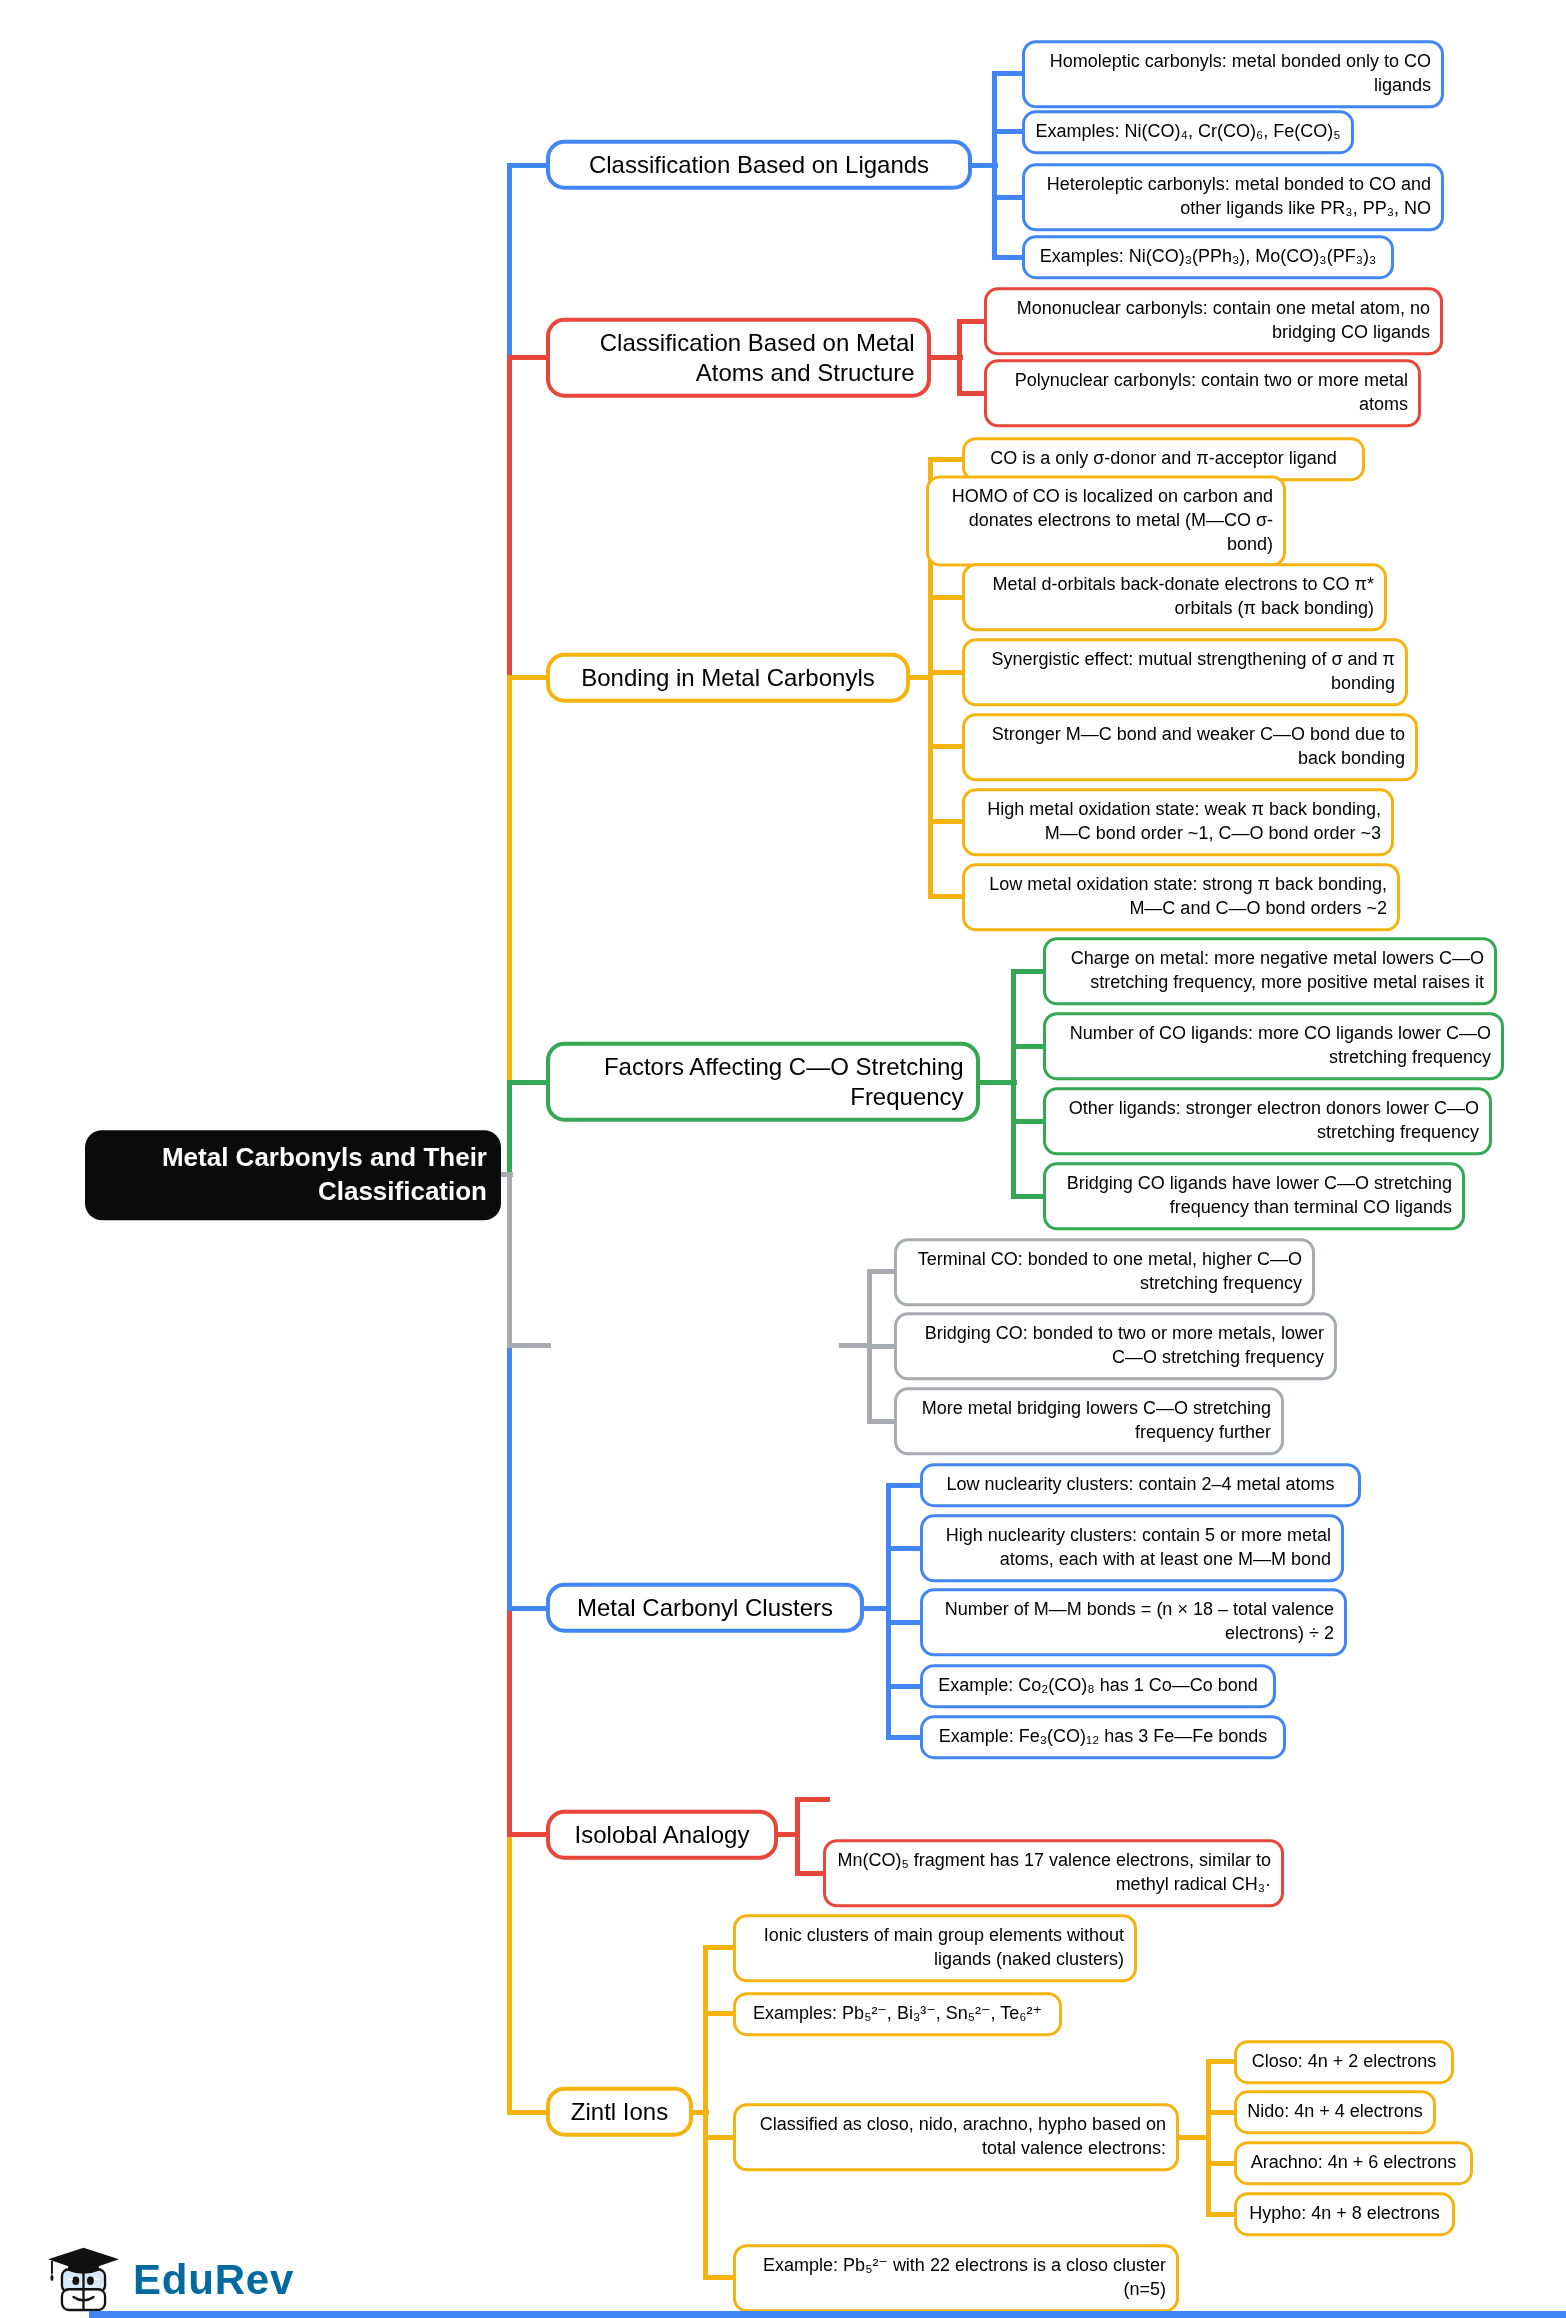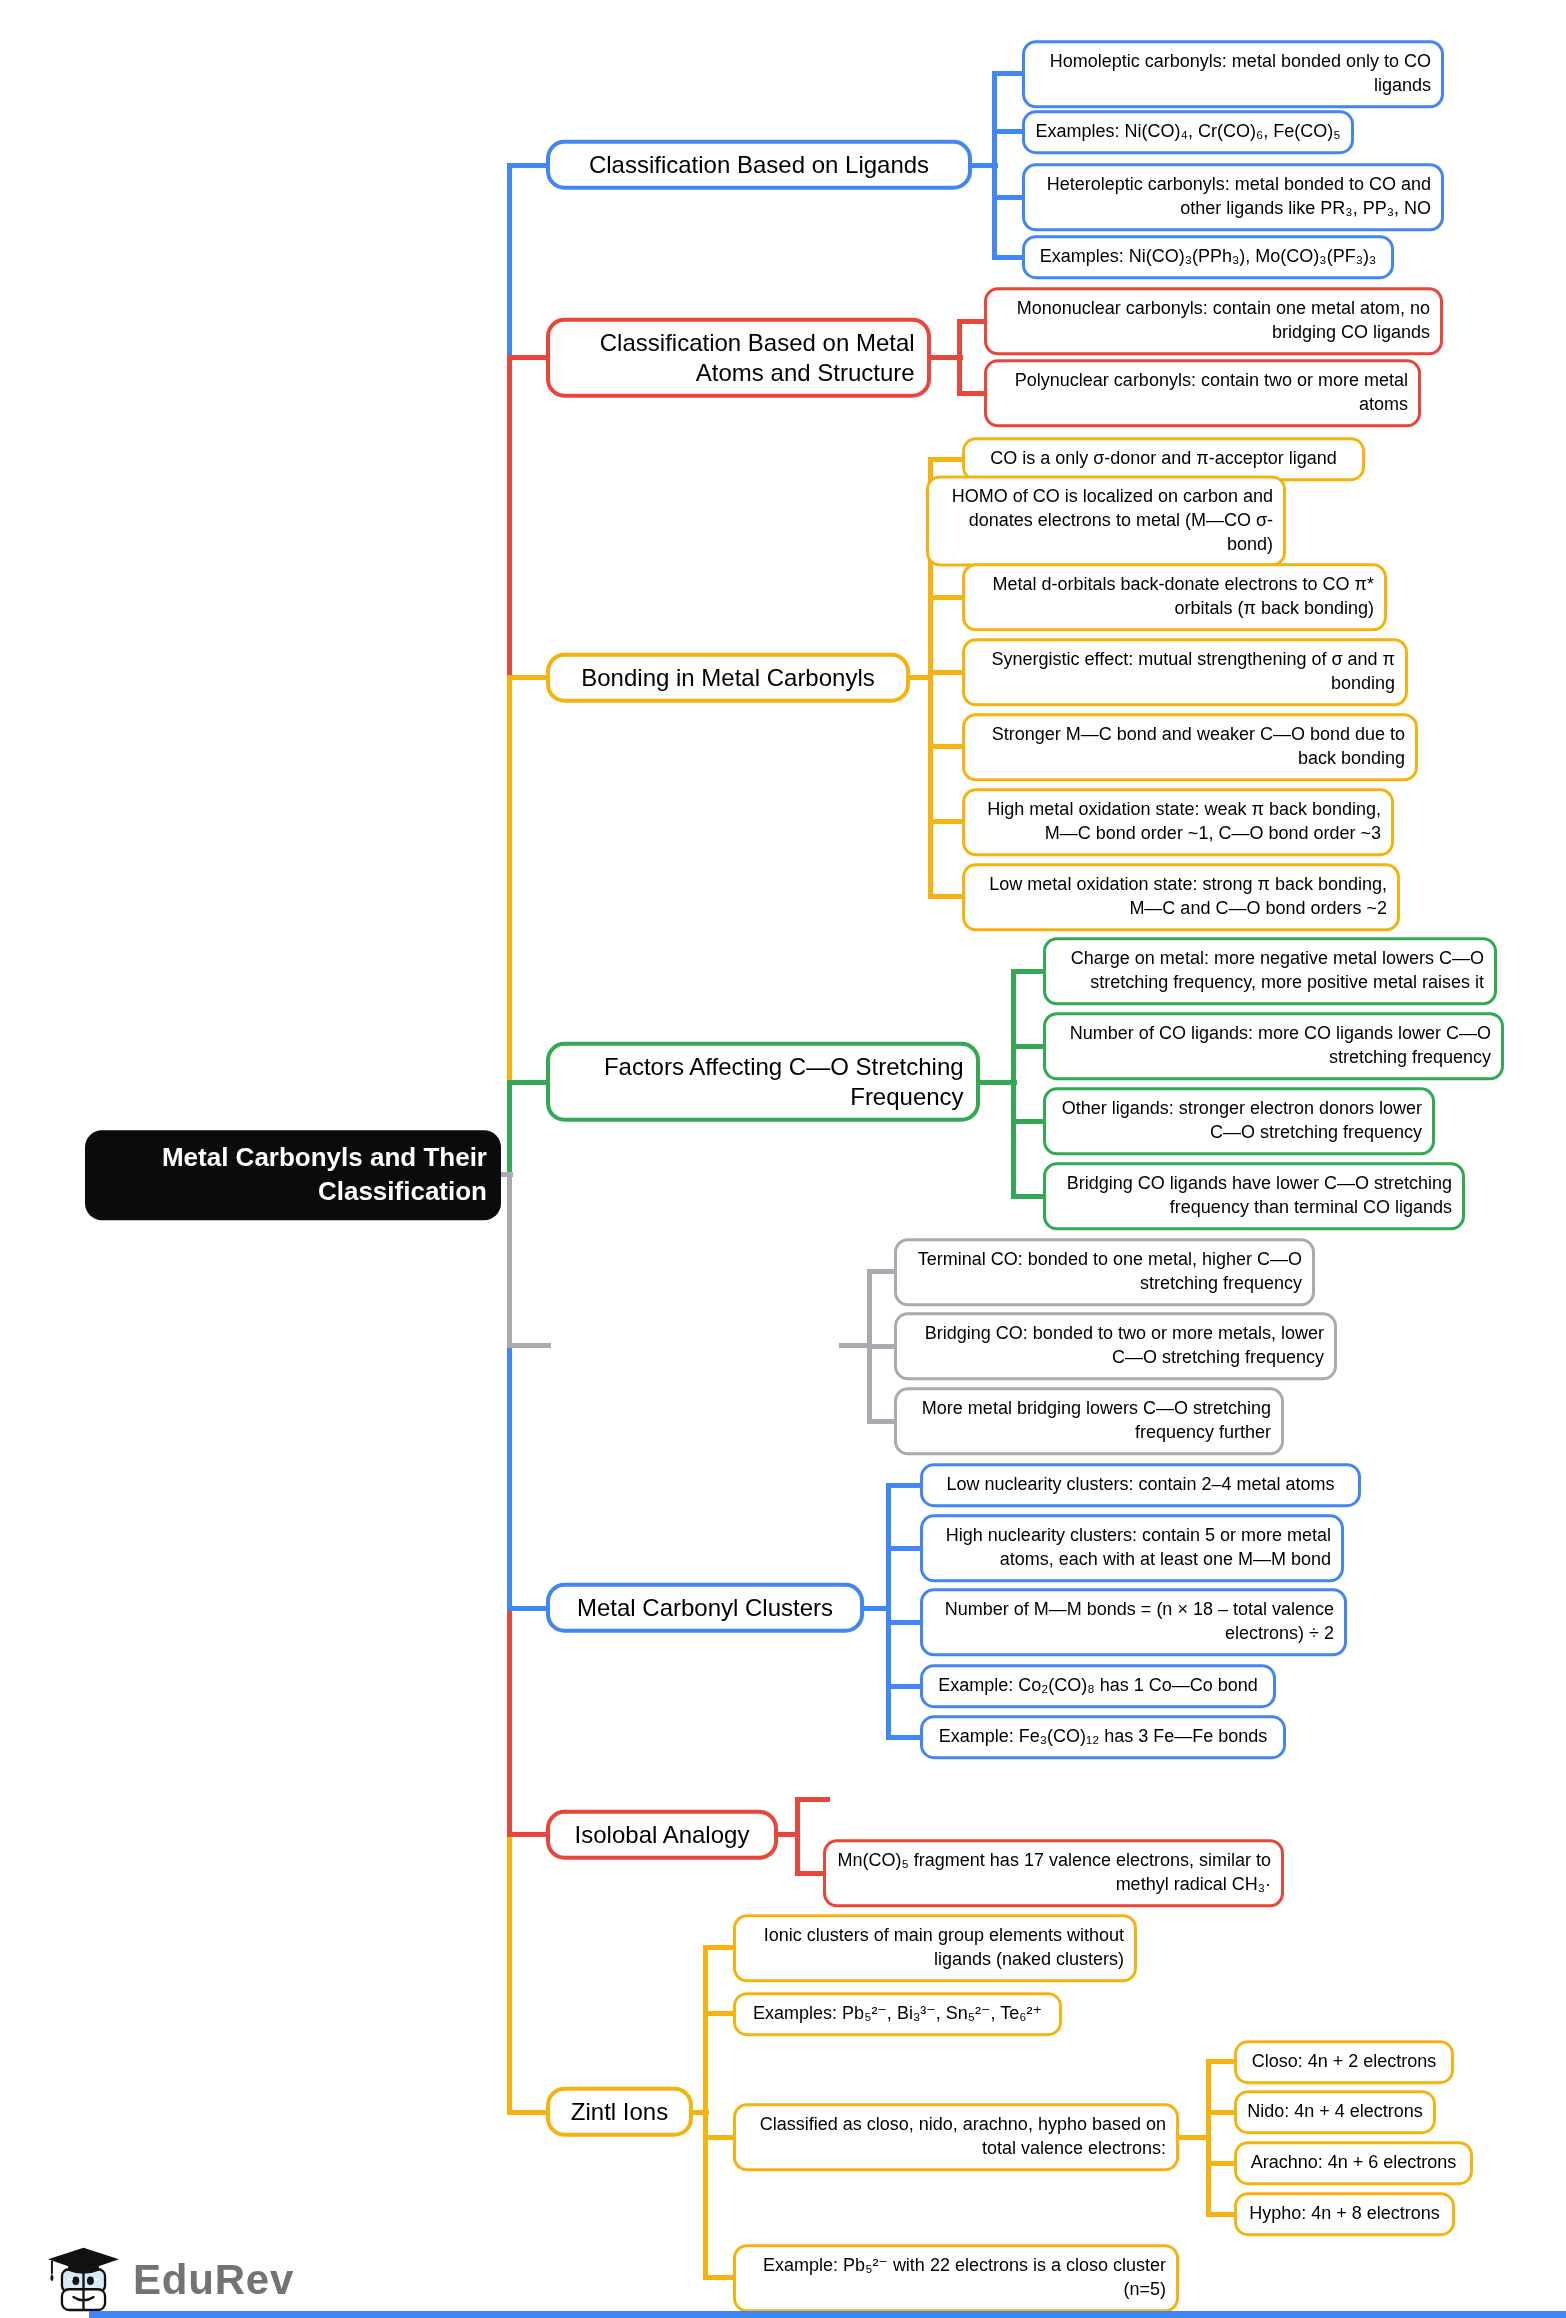--- a/index.html
+++ b/index.html
@@ -11,21 +11,21 @@
   .hdr{font-size:24px;padding:6.2px 12.4px;border-width:4.6px;border-radius:18.6px;line-height:1.25;}
   .root{background:#0b0b0b;color:#fff;font-weight:bold;font-size:26px;border:none;
         border-radius:17px;padding:11px 14px;line-height:1.3;}
   .b{border-color:#4285f4}.r{border-color:#e8463a}.y{border-color:#f5b310}
   .g{border-color:#34a853}.gy{border-color:#a8acb0}
   .vl,.hl{position:absolute;}
   .vl{width:5.4px}.hl{height:5.4px}
   .bg-b{background:#4285f4}.bg-r{background:#e8463a}.bg-y{background:#f5b310}
   .bg-g{background:#34a853}.bg-gy{background:#a8acb0}
   #logo{position:absolute;left:45px;top:2246px;display:flex;align-items:center;gap:11px;}
-  #logo .brand{font-size:42px;font-weight:bold;color:#737373;letter-spacing:0.8px;}
+  #logo .brand{font-size:42px;font-weight:bold;color:#0369a1;letter-spacing:0.8px;}
   #footer-bar{position:absolute;left:89px;top:2311px;width:1478px;height:7.7px;background:#4285f4;}
 </style>
 </head>
 <body>
 
 <div id="canvas">
 
   <div class="vl bg-b" style="left:507px;top:163px;height:197px"></div>
   <div class="vl bg-r" style="left:507px;top:355px;height:324px"></div>
   <div class="vl bg-y" style="left:507px;top:675px;height:409px"></div>
@@ -129,21 +129,21 @@
   <div class="node y" style="left:962px;top:459px;width:403px">CO is a only σ-donor and π-acceptor ligand</div>
   <div class="node y" style="left:926px;top:521px;width:360px">HOMO of CO is localized on carbon and donates electrons to metal (M—CO σ-bond)</div>
   <div class="node y" style="left:962px;top:597px;width:425px">Metal d-orbitals back-donate electrons to CO π* orbitals (π back bonding)</div>
   <div class="node y" style="left:962px;top:672px;width:446px">Synergistic effect: mutual strengthening of σ and π bonding</div>
   <div class="node y" style="left:962px;top:747px;width:456px">Stronger M—C bond and weaker C—O bond due to back bonding</div>
   <div class="node y" style="left:962px;top:822px;width:432px">High metal oxidation state: weak π back bonding, M—C bond order ~1, C—O bond order ~3</div>
   <div class="node y" style="left:962px;top:897px;width:438px">Low metal oxidation state: strong π back bonding, M—C and C—O bond orders ~2</div>
 
   <div class="node g" style="left:1043px;top:971px;width:454px">Charge on metal: more negative metal lowers C—O stretching frequency, more positive metal raises it</div>
   <div class="node g" style="left:1043px;top:1046px;width:461px">Number of CO ligands: more CO ligands lower C—O stretching frequency</div>
-  <div class="node g" style="left:1043px;top:1121px;width:392px">Other ligands: stronger electron donors lower C—O stretching frequency</div>
+  <div class="node g" style="left:1043px;top:1121px;width:449px">Other ligands: stronger electron donors lower C—O stretching frequency</div>
   <div class="node g" style="left:1043px;top:1196px;width:422px">Bridging CO ligands have lower C—O stretching frequency than terminal CO ligands</div>
 
   <div class="node gy" style="left:894px;top:1272px;width:421px">Terminal CO: bonded to one metal, higher C—O stretching frequency</div>
   <div class="node gy" style="left:894px;top:1346px;width:443px">Bridging CO: bonded to two or more metals, lower C—O stretching frequency</div>
   <div class="node gy" style="left:894px;top:1421px;width:390px">More metal bridging lowers C—O stretching frequency further</div>
 
   <div class="node b" style="left:920px;top:1485px;width:441px">Low nuclearity clusters: contain 2–4 metal atoms</div>
   <div class="node b" style="left:920px;top:1548px;width:424px">High nuclearity clusters: contain 5 or more metal atoms, each with at least one M—M bond</div>
   <div class="node b" style="left:920px;top:1622px;width:427px">Number of M—M bonds = (n × 18 – total valence electrons) ÷ 2</div>
   <div class="node b" style="left:920px;top:1686px;width:356px">Example: Co₂(CO)₈ has 1 Co—Co bond</div>

